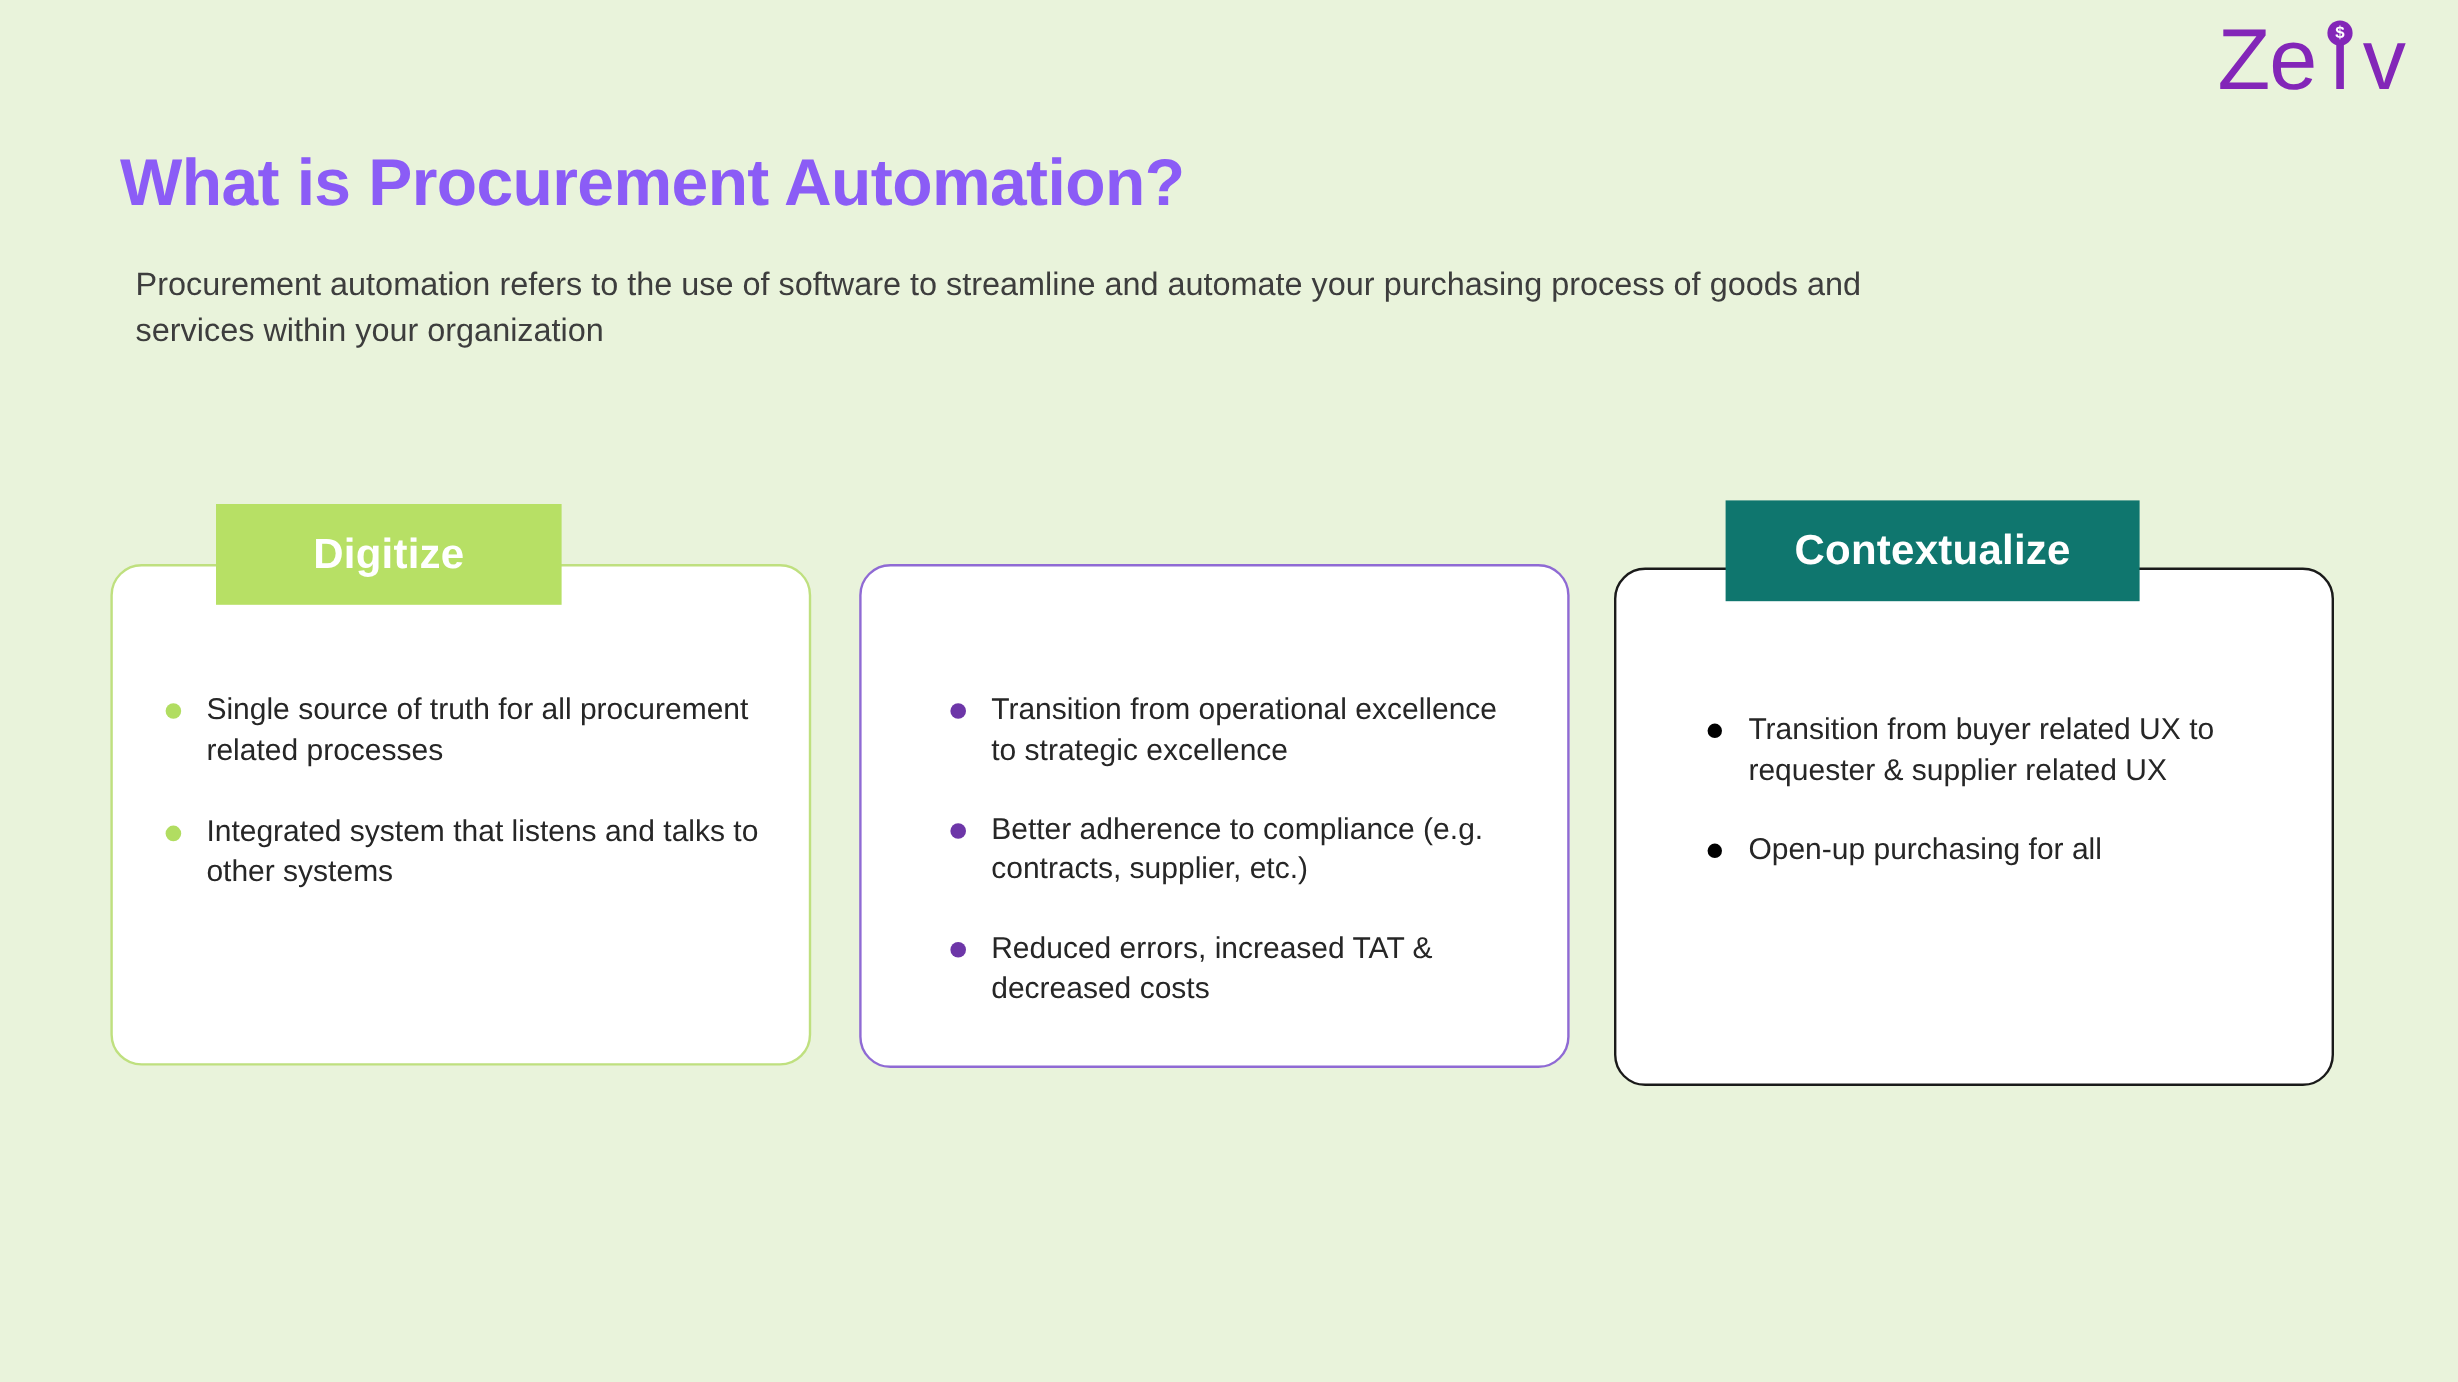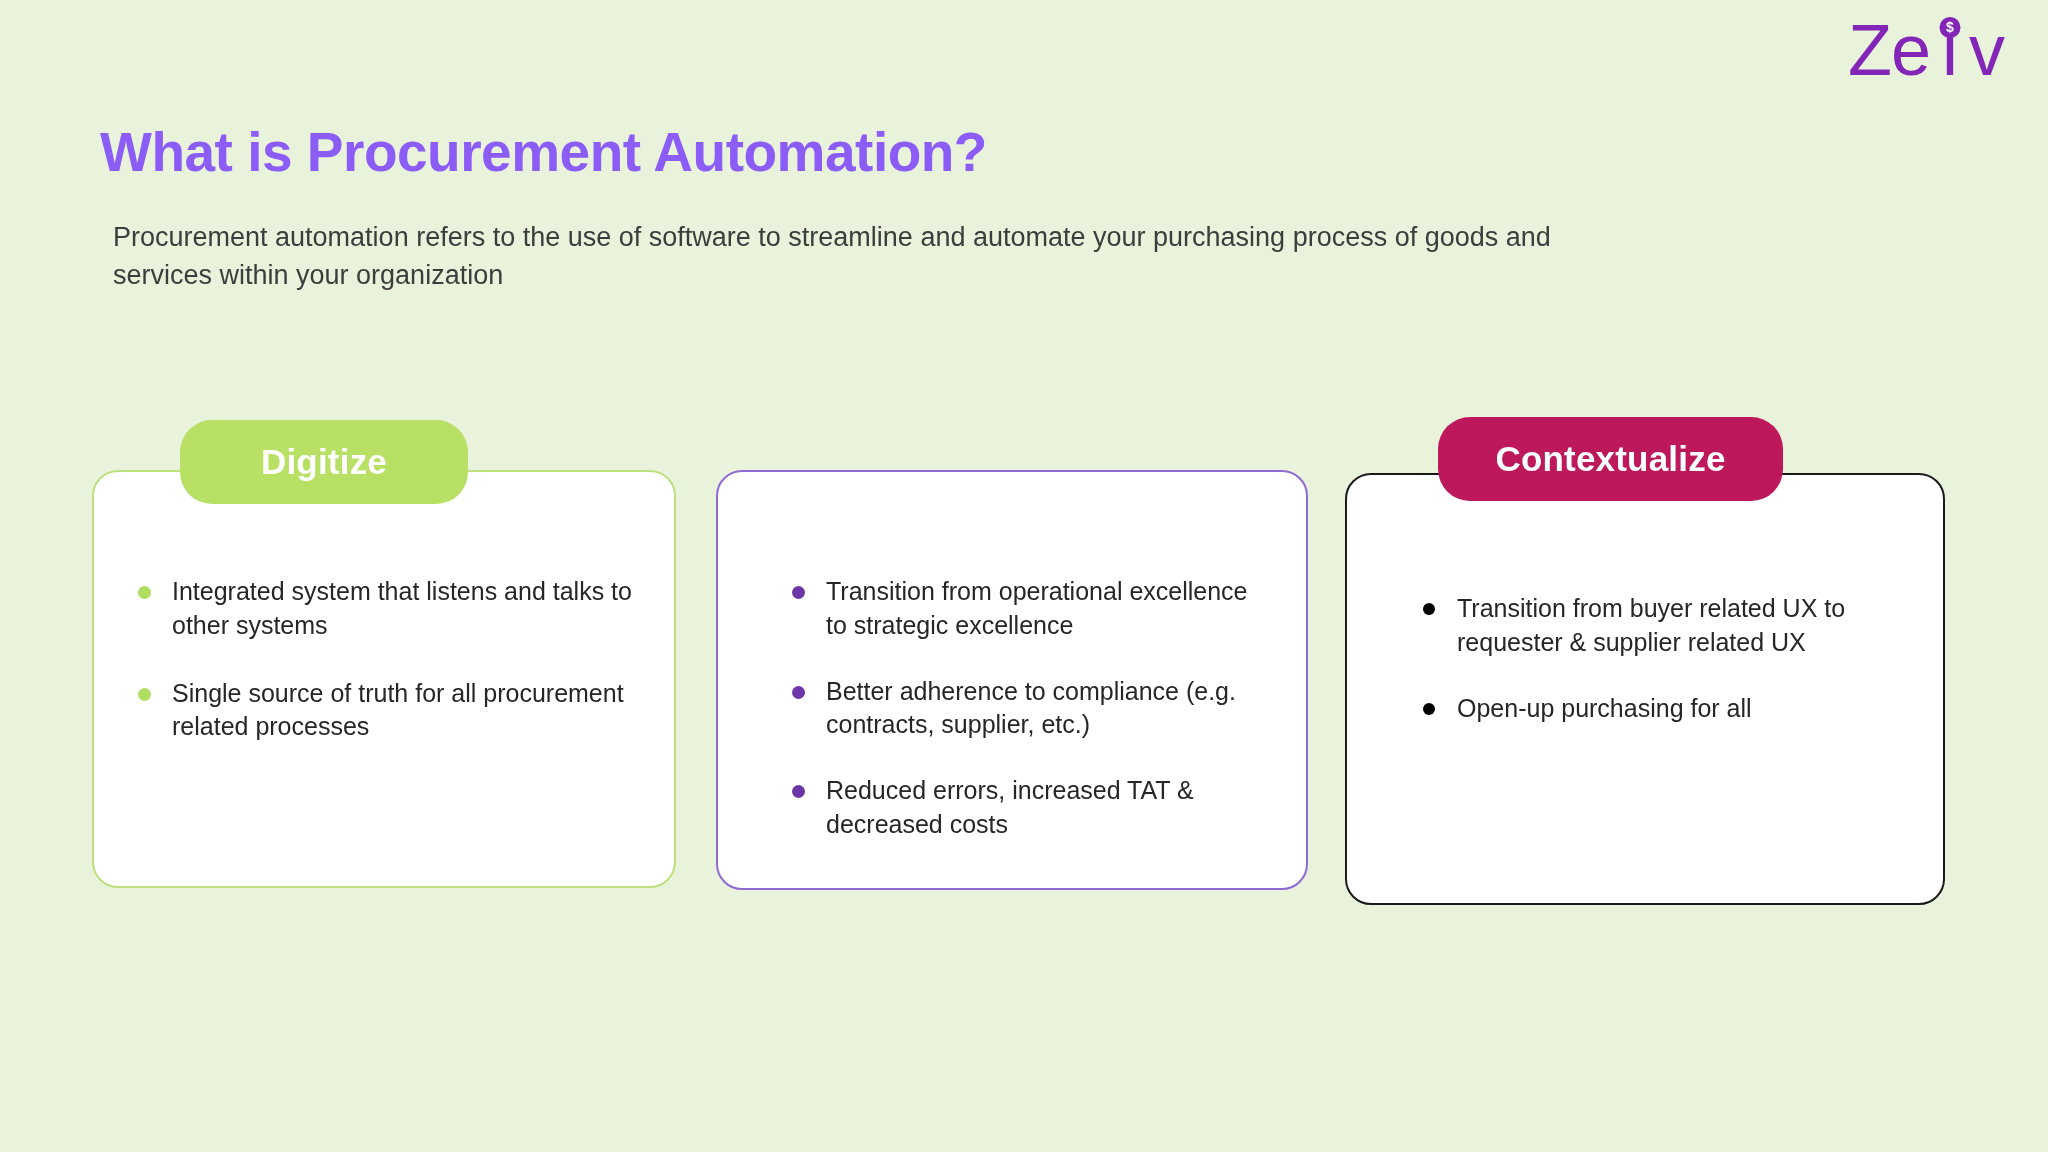--- a/index.html
+++ b/index.html
@@ -94,21 +94,20 @@
   .card-header {
     position: absolute;
     box-sizing: border-box;
     display: flex;
     align-items: center;
     justify-content: center;
     color: #ffffff;
     font-size: 35px;
     font-weight: 700;
     letter-spacing: 0.2px;
-    border-radius: 32px;
   }
   .card-list {
     position: absolute;
     list-style: none;
     margin: 0;
     padding: 0;
   }
   .card-list li {
     position: relative;
     font-size: 25px;
@@ -154,21 +153,21 @@
   #card-automate .bullet-dot { background: #6d36a8; }
 
   
   #card-contextualize { left: 1345px; top: 417px; width: 620px; height: 490px; }
   #card-contextualize .card-body {
     left: 0; top: 56px; width: 600px; height: 432px;
     border: 2px solid #1a1a1a;
   }
   #card-contextualize .card-header {
     left: 93px; top: 0; width: 345px; height: 84px;
-    background: #be185d;
+    background: #0f766e;
   }
   #card-contextualize .card-list { left: 72px; top: 175px; width: 500px; }
   #card-contextualize .card-list li { margin-bottom: 32px; }
   #card-contextualize .bullet-dot { background: #000000; width: 12px; height: 12px; }
 </style>
 </head>
 <body>
 
 <div id="brand-logo">
   <span class="logo-part">Ze</span>
@@ -180,22 +179,22 @@
 </div>
 
 <h1 id="page-title">What is Procurement Automation?</h1>
 <p id="page-subtitle">Procurement automation refers to the use of software to streamline and automate your purchasing process of goods and services within your organization</p>
 
 <div id="cards-region">
 
   <div class="card-unit" id="card-digitize">
     <div class="card-body"></div>
     <ul class="card-list">
+      <li><span class="bullet-dot"></span><span>Single source of truth for all procurement related processes</span></li>
       <li><span class="bullet-dot"></span><span>Integrated system that listens and talks to other systems</span></li>
-      <li><span class="bullet-dot"></span><span>Single source of truth for all procurement related processes</span></li>
     </ul>
     <div class="card-header">Digitize</div>
   </div>
 
   <div class="card-unit" id="card-automate">
     <div class="card-body"></div>
     <ul class="card-list">
       <li><span class="bullet-dot"></span><span>Transition from operational excellence to strategic excellence</span></li>
       <li><span class="bullet-dot"></span><span>Better adherence to compliance (e.g. contracts, supplier, etc.)</span></li>
       <li><span class="bullet-dot"></span><span>Reduced errors, increased TAT &amp; decreased costs</span></li>

